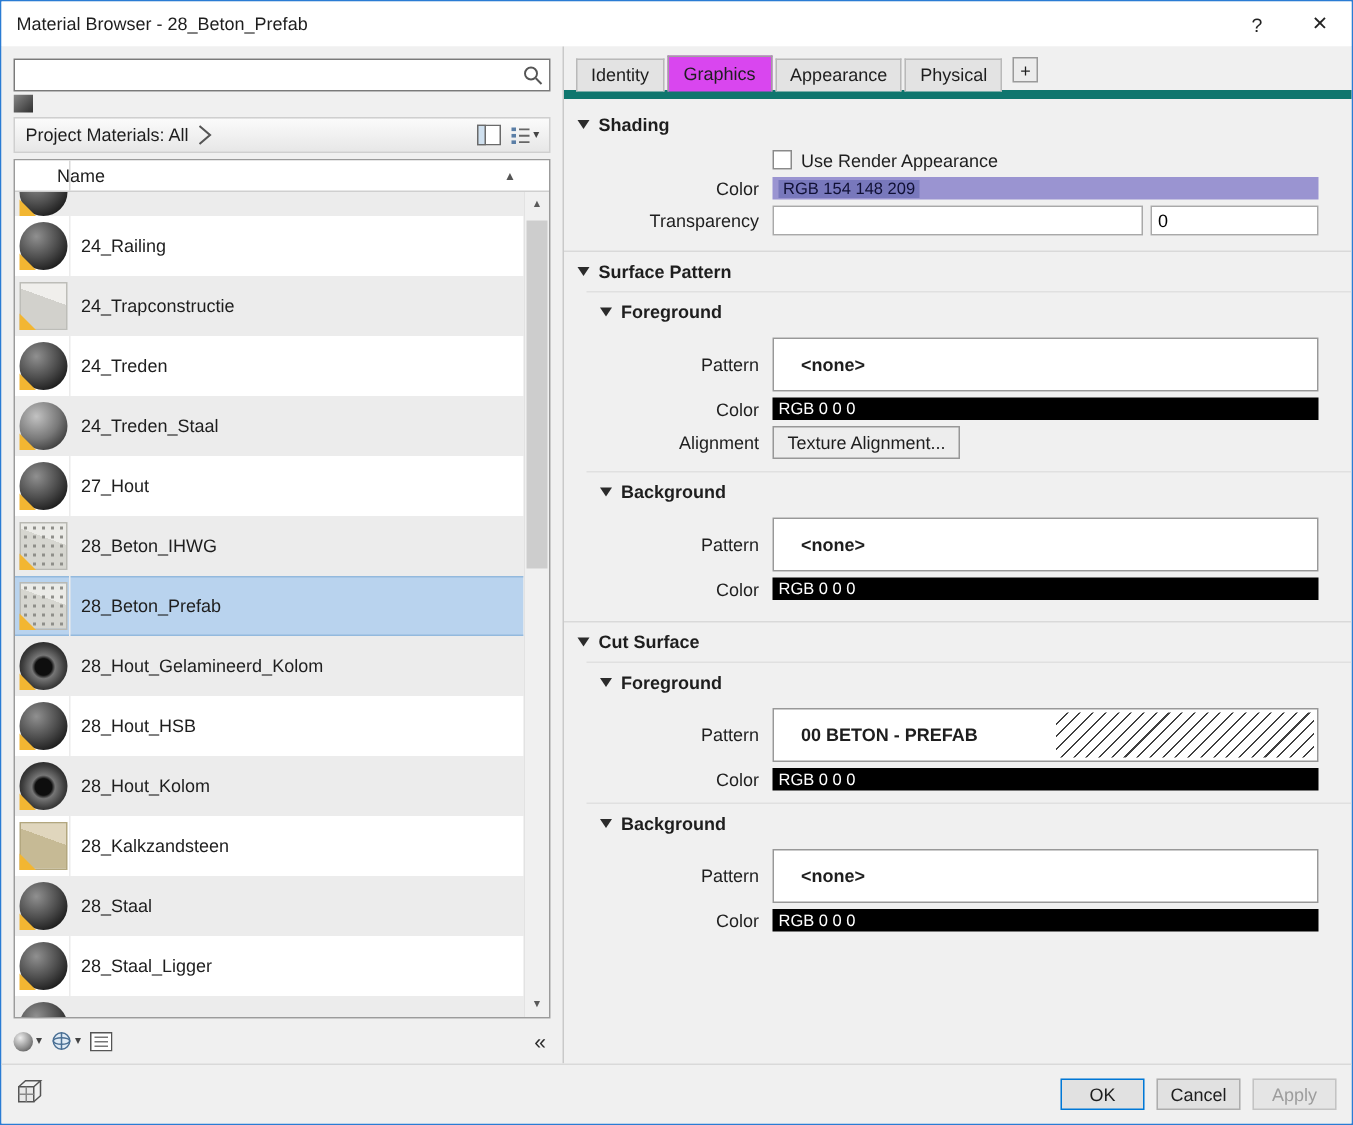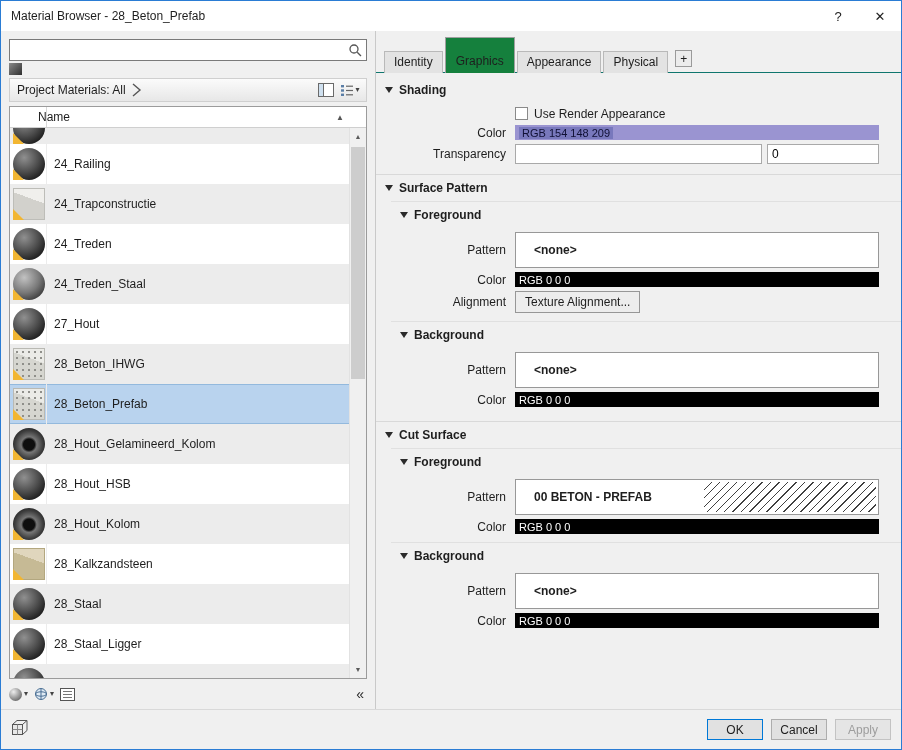--- a/index.html
+++ b/index.html
@@ -61,23 +61,23 @@
   .vs-thumb { position:absolute; left:1px; right:1px; top:2px; height:45%; background:#cdcdcd; }
 
   
   .left-toolbar { flex:0 0 22px; margin-top:4px; display:flex; align-items:center; gap:6px; }
   .tool-btn { display:flex; align-items:center; gap:2px; }
   .mini-sphere { width:13px; height:13px; border-radius:50%; background:radial-gradient(circle at 35% 30%, #eee, #8a8a8a 60%, #3f3f3f); display:inline-block; }
   .collapse-btn { margin-left:auto; font-size:14px; color:#2b2b2b; padding-right:4px; letter-spacing:-1px; }
 
   
   .right-panel { flex:1; min-width:0; display:flex; flex-direction:column; background:#f0f0f0; }
-  .tabbar { flex:0 0 29px; display:flex; align-items:flex-end; padding:5px 0 0 8px; border-bottom:1px solid #0f766e; }
+  .tabbar { flex:0 0 29px; display:flex; align-items:flex-end; padding:5px 0 0 8px; border-bottom:6px solid #0f766e; }
   .tab { position:relative; top:1px; padding:3px 9px 4px; border:1px solid #b9b9b9; border-bottom:none; background:#e3e3e3; margin-right:2px; }
-  .tab.active { background:#15803d; padding:16px 10px 5px; border-color:#a0a0a0; z-index:2; }
+  .tab.active { background:#d946ef; padding:4px 10px 5px; border-color:#a0a0a0; z-index:2; }
   .tab-add { width:17px; height:17px; border:1px solid #9a9a9a; background:#ececec; display:flex; align-items:center; justify-content:center; margin-left:5px; margin-bottom:5px; font-size:12px; }
   .props { flex:1; overflow:hidden; padding-top:4px; }
 
   .section { padding-bottom:6px; }
   .section + .section { border-top:1px solid #d9d9d9; }
   .sec-header { display:flex; align-items:center; gap:6px; font-weight:bold; padding:6px 0 6px 9px; }
   .tri { width:0; height:0; border-left:4px solid transparent; border-right:4px solid transparent; border-top:6px solid #2b2b2b; }
   .subsection { margin-left:15px; border-top:1px solid #e0e0e0; padding-bottom:4px; }
   .prop-row { display:flex; align-items:center; margin:4px 0; }
   .prop-label { flex:0 0 139px; text-align:right; padding-right:9px; }

